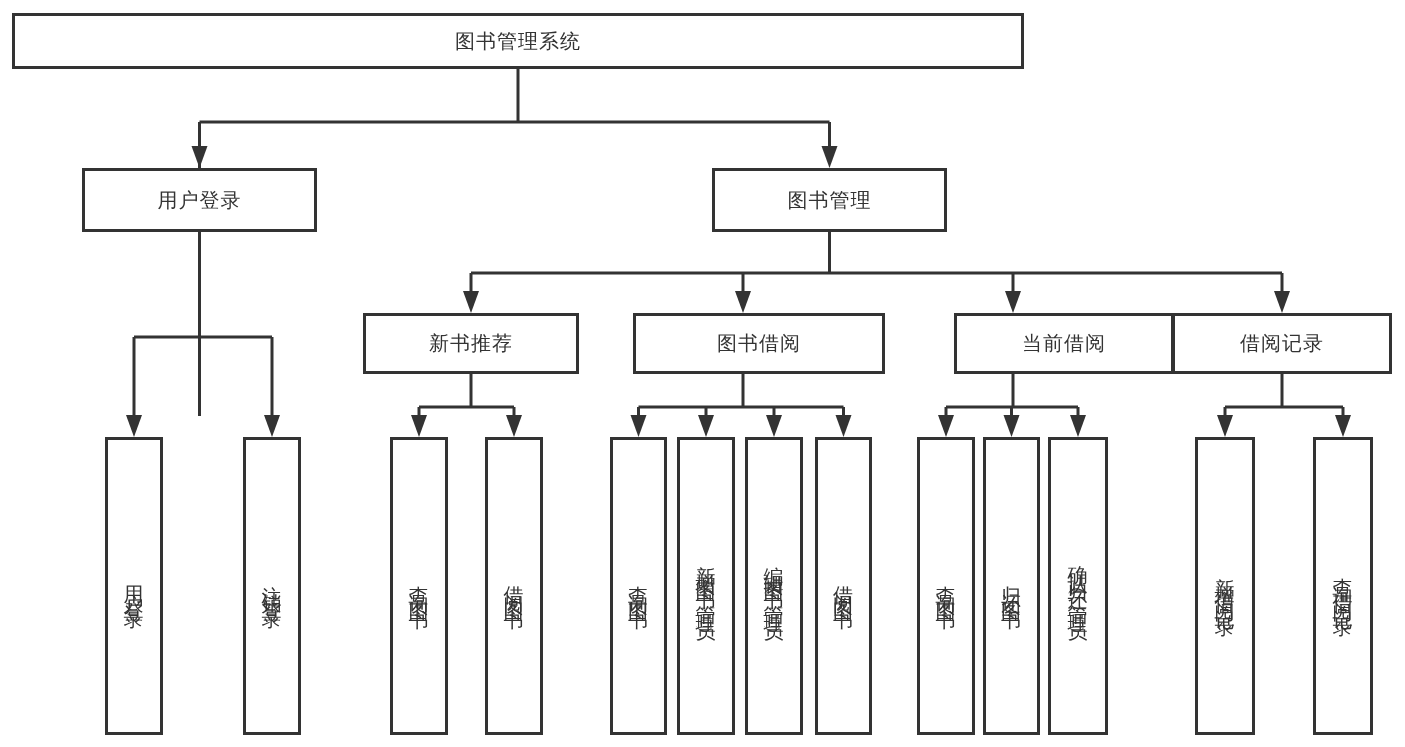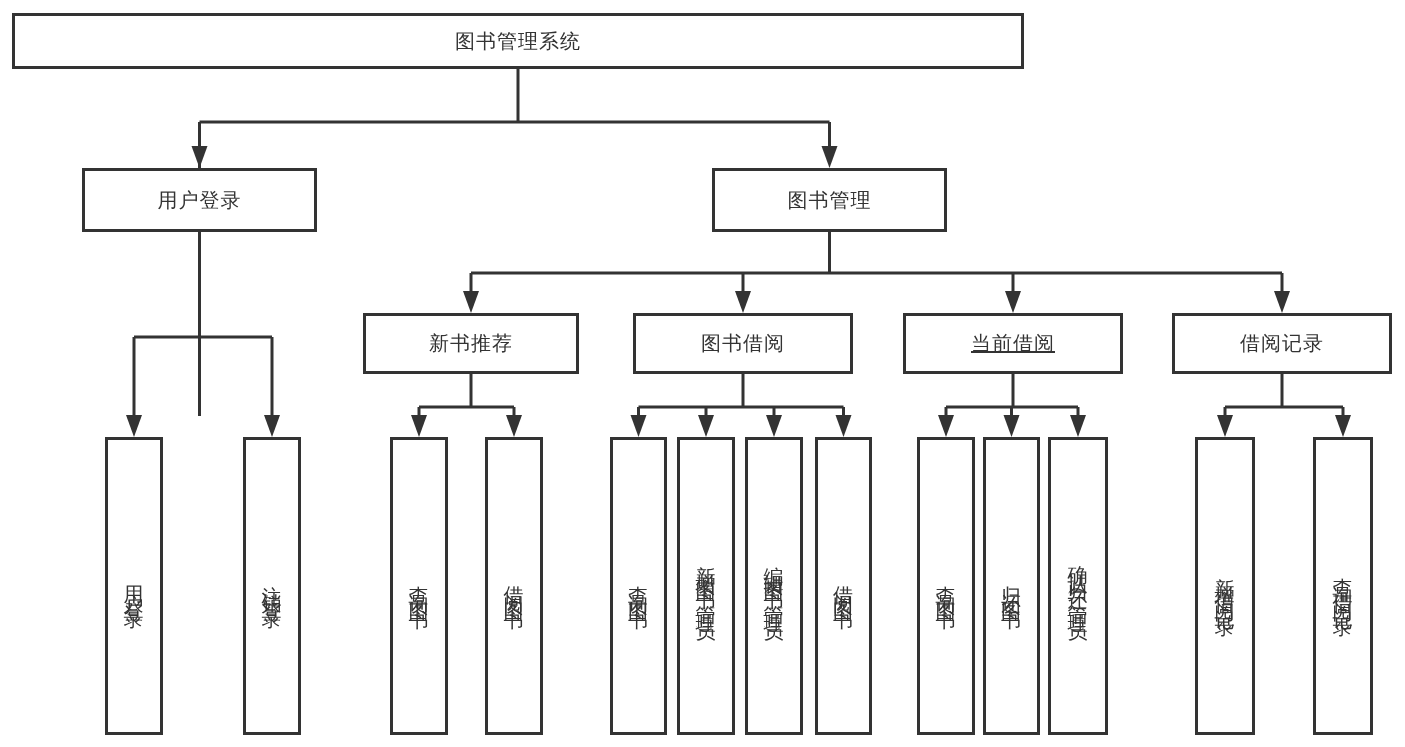--- a/index.html
+++ b/index.html
@@ -135,24 +135,24 @@
   <div class="node lvl2" style="left:82px; width:235px;">
     <span>用户登录</span>
   </div>
   <div class="node lvl2" style="left:712px; width:235px;">
     <span>图书管理</span>
   </div>
 
   <div class="node lvl3" style="left:363px; width:216px;">
     <span>新书推荐</span>
   </div>
-  <div class="node lvl3" style="left:633px; width:220px;">
+  <div class="node lvl3" style="left:633px; width:252px;">
     <span>图书借阅</span>
   </div>
-  <div class="node lvl3" style="left:903px; width:220px;text-decoration:underline;">
+  <div class="node lvl3" style="left:954px; width:220px;">
     <span>当前借阅</span>
   </div>
   <div class="node lvl3" style="left:1172px; width:220px;">
     <span>借阅记录</span>
   </div>
 
   <div class="node leaf" style="left:105px; width:58px;">
     <span>用户登录</span>
   </div>
   <div class="node leaf" style="left:243px; width:58px;">

